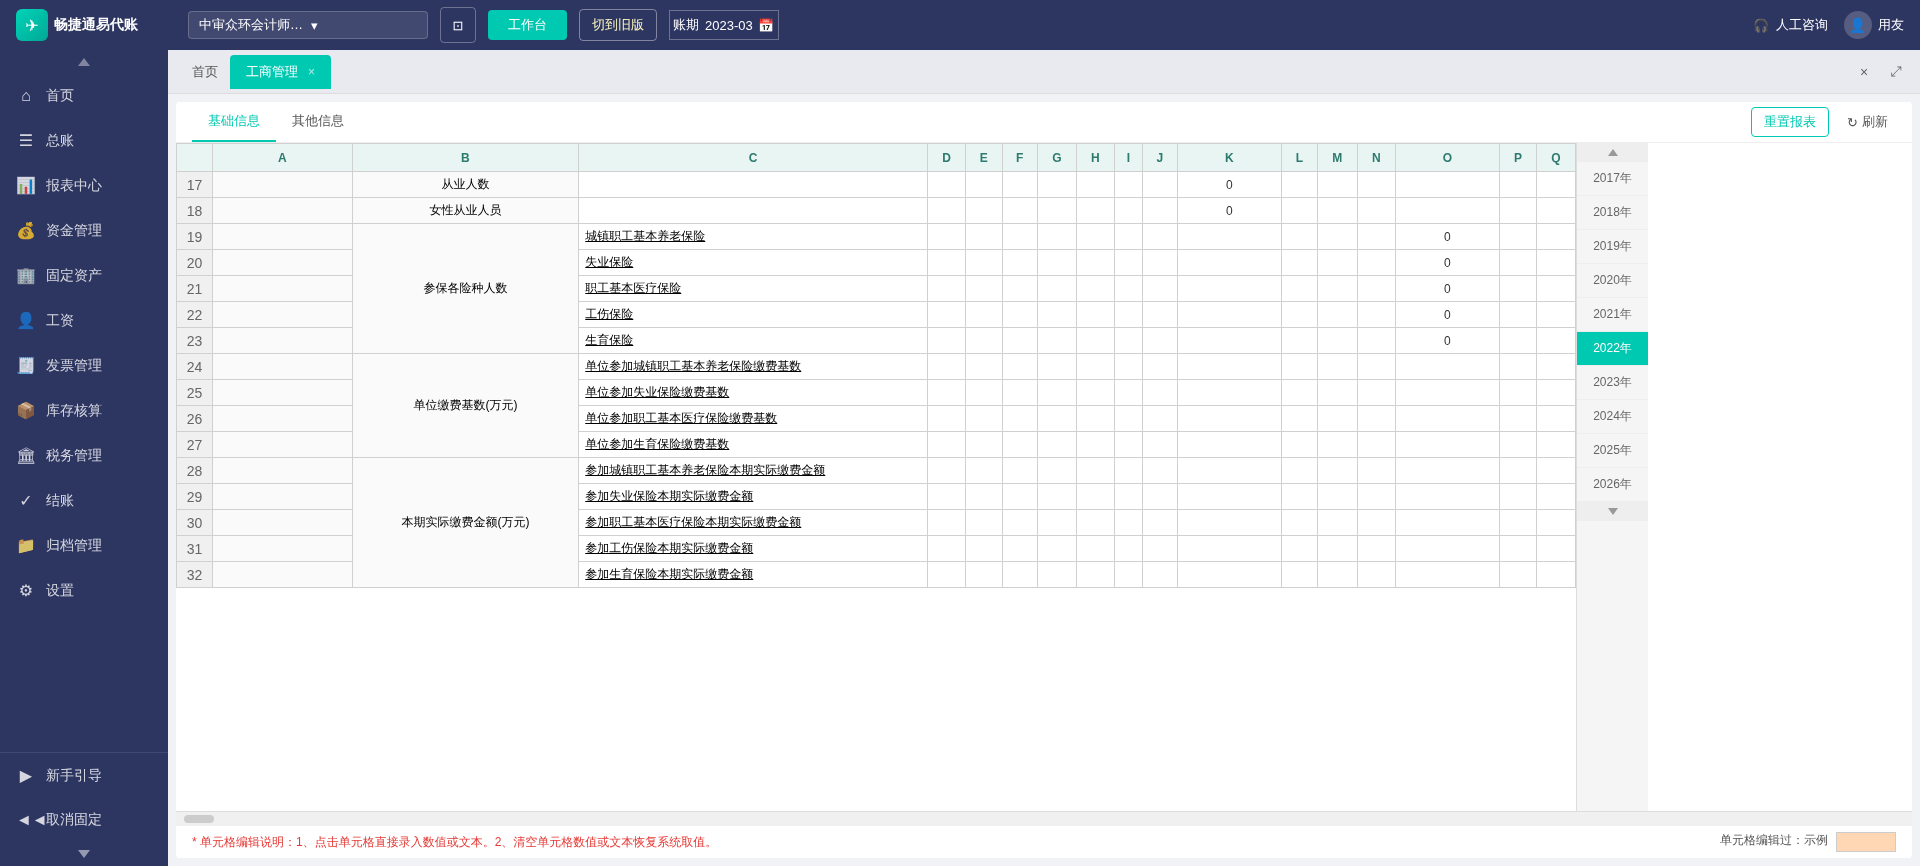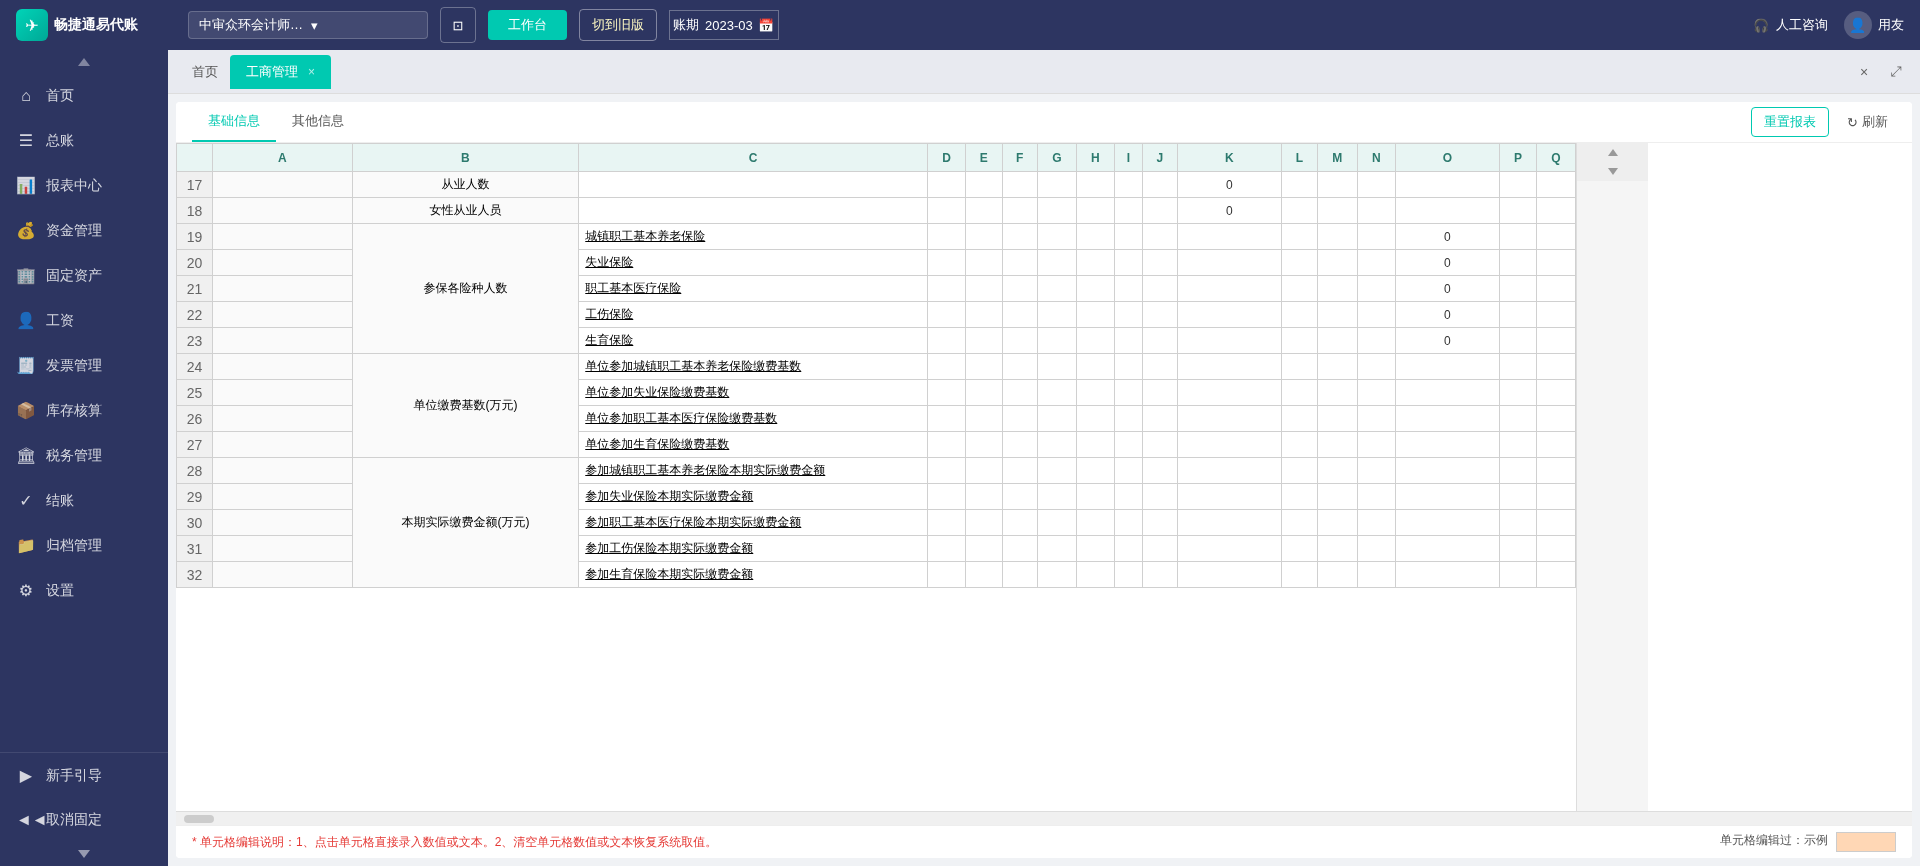--- a/index.html
+++ b/index.html
@@ -802,20 +802,32 @@
                   <td></td>
                 </tr>
               </tbody>
           </table>
         </div>
 
         <div class="year-sidebar">
           <div class="year-nav-up">
             <div style="width:0;height:0;border-left:5px solid transparent;border-right:5px solid transparent;border-bottom:7px solid #999;"></div>
           </div>
+          <div id="year-list">
+              <div class="year-item">2017年</div>
+              <div class="year-item">2018年</div>
+              <div class="year-item">2019年</div>
+              <div class="year-item">2020年</div>
+              <div class="year-item">2021年</div>
+              <div class="year-item active">2022年</div>
+              <div class="year-item">2023年</div>
+              <div class="year-item">2024年</div>
+              <div class="year-item">2025年</div>
+              <div class="year-item">2026年</div>
+            </div>
           <div class="year-nav-down">
             <div style="width:0;height:0;border-left:5px solid transparent;border-right:5px solid transparent;border-top:7px solid #999;"></div>
           </div>
         </div>
 
       </div>
 
       <div class="h-scroll-area">
         <div style="width:30px;height:8px;background:#ccc;border-radius:4px;margin-left:4px;"></div>
       </div>

